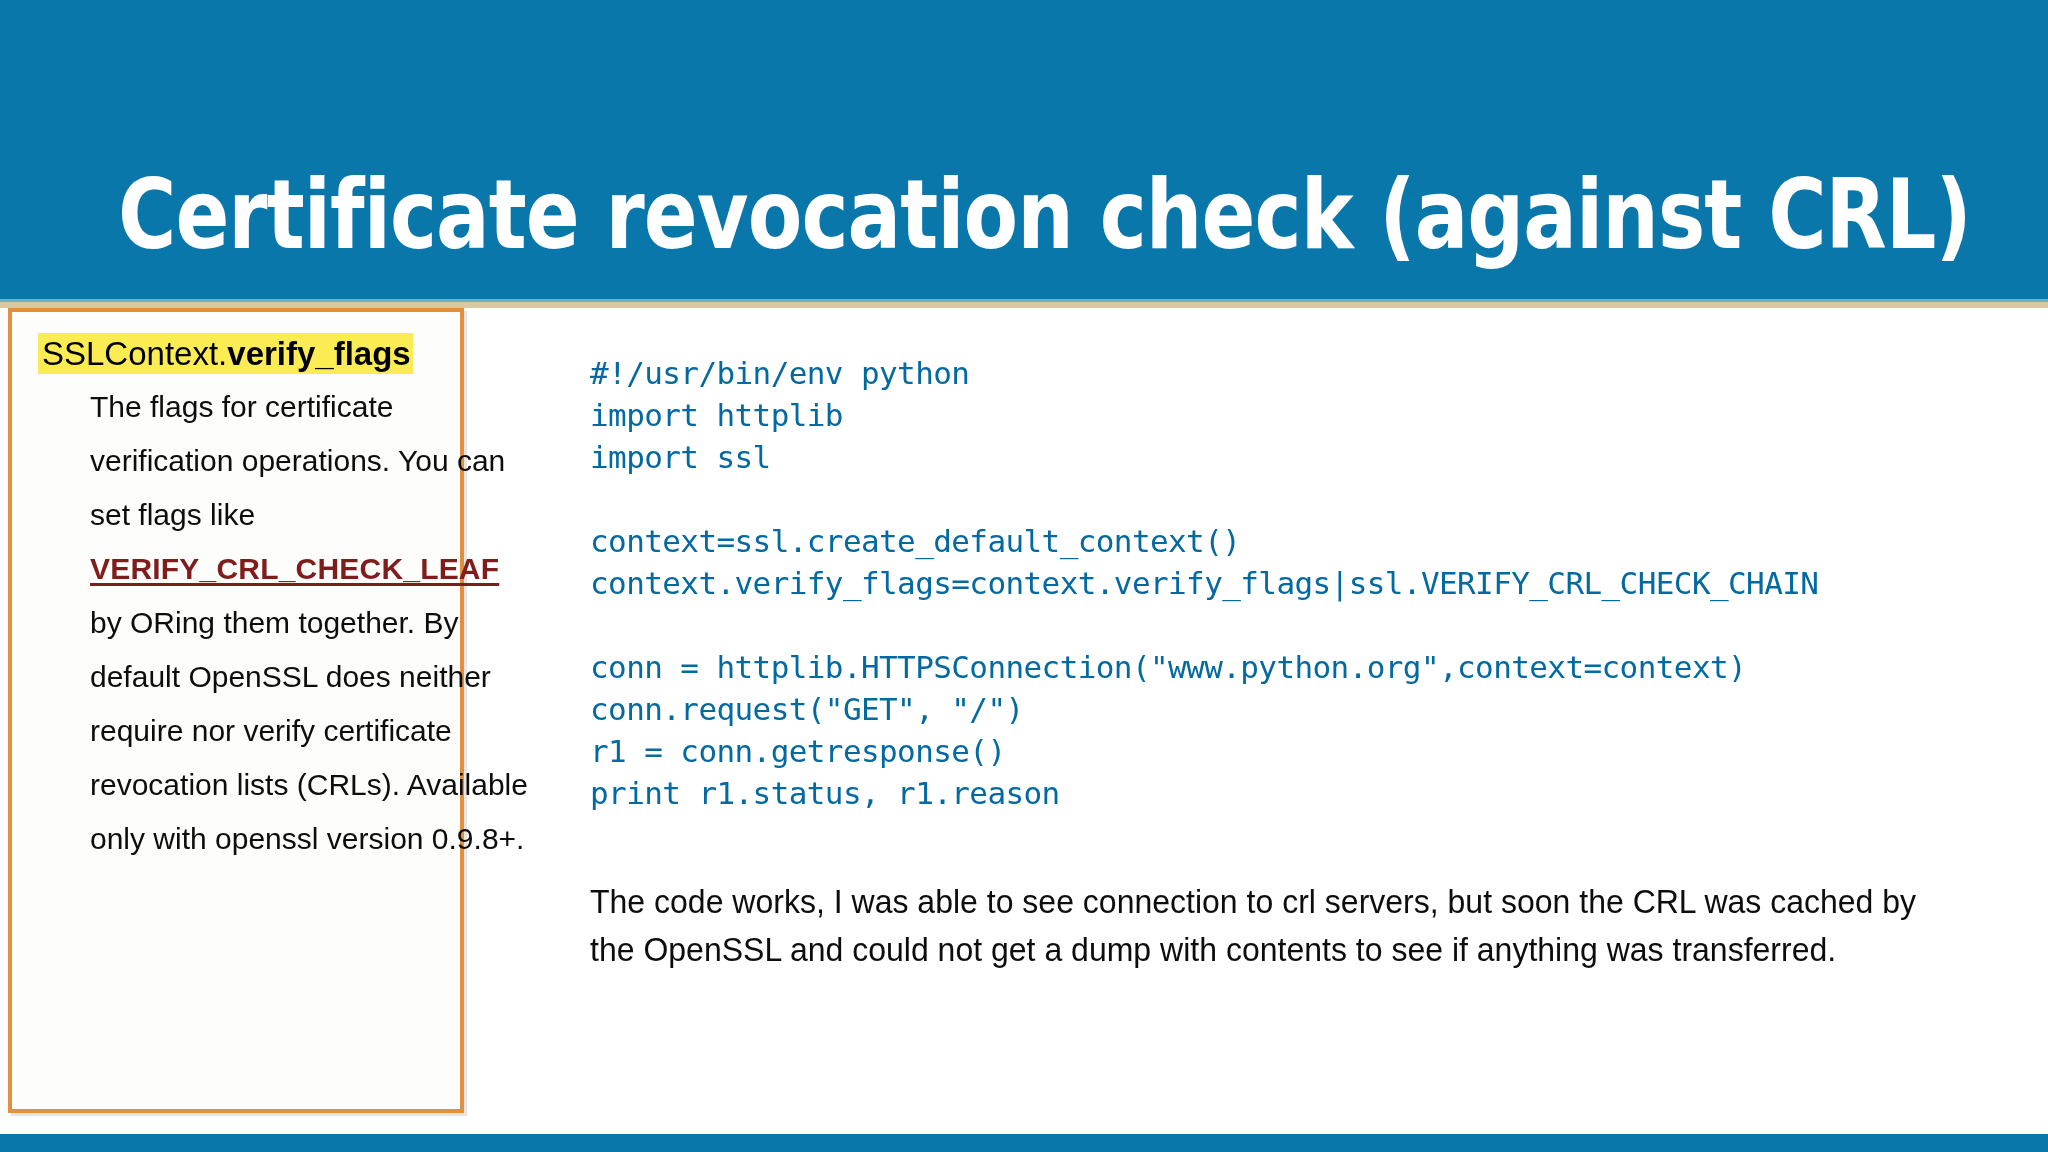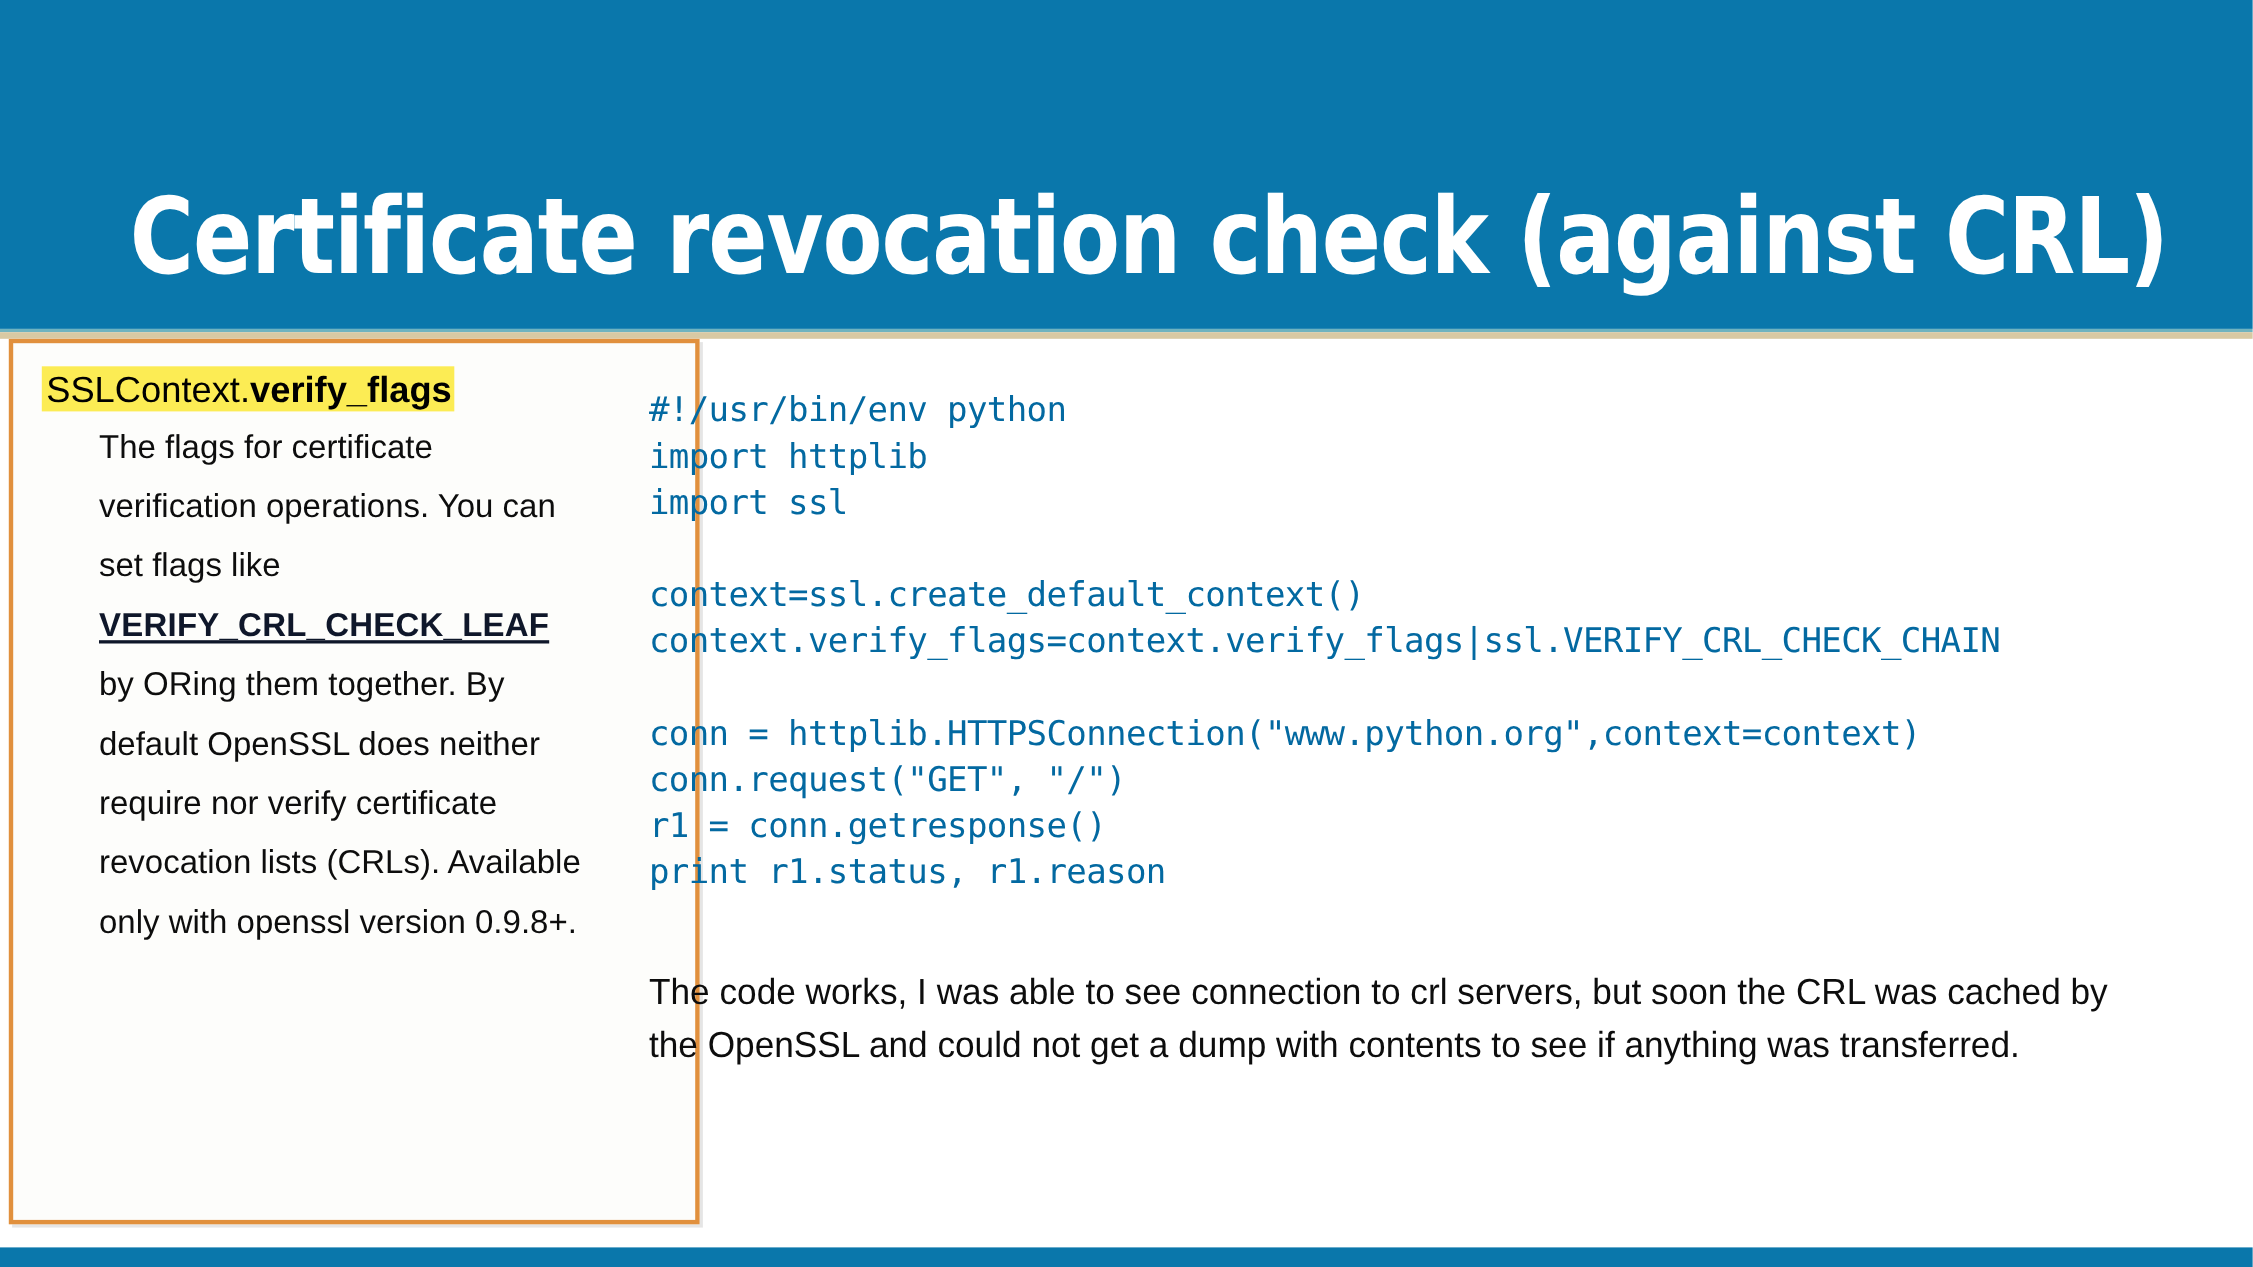--- a/index.html
+++ b/index.html
@@ -71,21 +71,21 @@
     width: 2048px;
     height: 18px;
     background: #0a77ab;
   }
 
   
   .left-box {
     position: absolute;
     left: 8px;
     top: 308px;
-    width: 628px;
+    width: 456px;
     height: 805px;
     box-sizing: border-box;
     border: 4px solid #e1903d;
     background: #fdfdfb;
     box-shadow: 3px 3px 0 rgba(0,0,0,0.10);
   }
   .left-box-inner {
     padding: 22px 26px 0 26px;
   }
 
@@ -110,21 +110,21 @@
   }
 
   .definition {
     margin: 6px 0 0 52px;
     font-size: 30px;
     line-height: 54px;
     color: #0d0d0d;
     width: 448px;
   }
   .definition .crl-link {
-    color: #0f172a;
+    color: #7f1d1d;
     font-weight: 700;
     text-decoration: underline;
     text-decoration-thickness: 3px;
     text-underline-offset: 4px;
     letter-spacing: 0.2px;
     white-space: nowrap;
   }
 
   
   .code-block {

